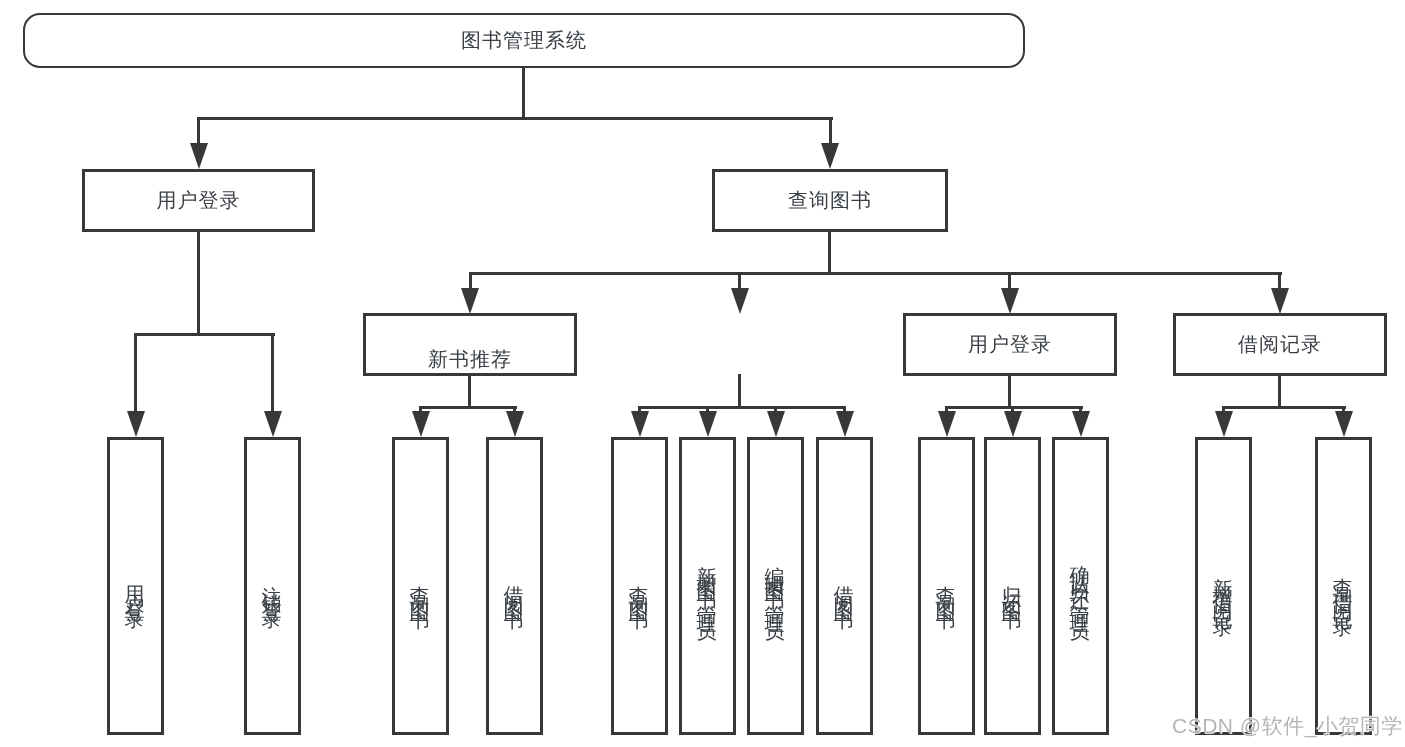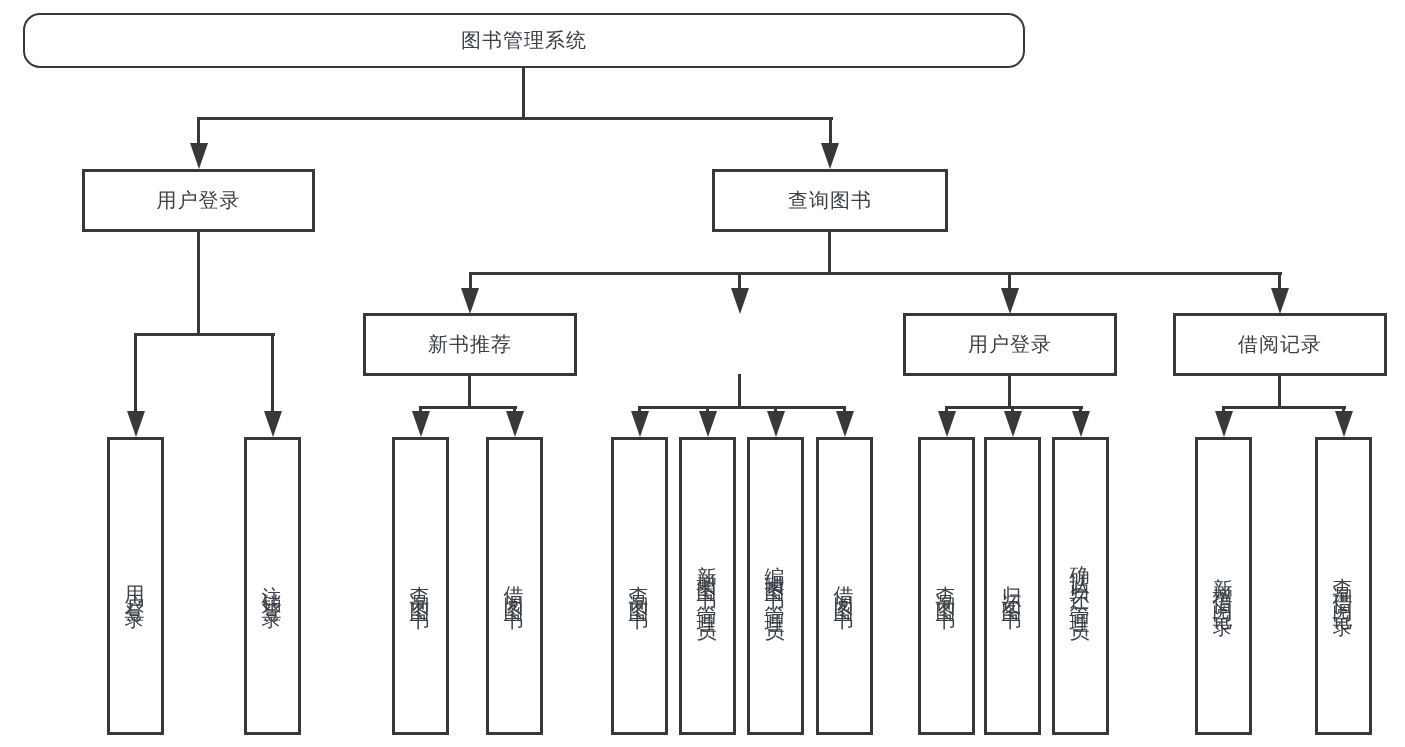--- a/index.html
+++ b/index.html
@@ -131,21 +131,21 @@
     <span>图书管理系统</span>
   </div>
 
   <div class="box" style="left:82px; top:169px; width:233px; height:63px;">
     <span>用户登录</span>
   </div>
   <div class="box" style="left:712px; top:169px; width:236px; height:63px;">
     <span>查询图书</span>
   </div>
 
-  <div class="box" style="left:363px; top:313px; width:214px; height:63px;">
+  <div class="box" style="left:363px; top:313px; width:214px; height:63px;align-items:flex-end;">
     <span>新书推荐</span>
   </div>
   <div class="box" style="left:903px; top:313px; width:214px; height:63px;">
     <span>用户登录</span>
   </div>
   <div class="box" style="left:1173px; top:313px; width:214px; height:63px;">
     <span>借阅记录</span>
   </div>
 
   <div class="vbox" style="left:107px; top:437px; width:57px; height:298px;">
@@ -185,14 +185,15 @@
     <span>确认归还（管理员）</span>
   </div>
 
   <div class="vbox" style="left:1195px; top:437px; width:57px; height:298px;">
     <span>新增借阅记录</span>
   </div>
   <div class="vbox" style="left:1315px; top:437px; width:57px; height:298px;">
     <span>查询借阅记录</span>
   </div>
 
+  <div class="watermark">CSDN @软件_小贺同学</div>
 
 </div>
 
 </body></html>

